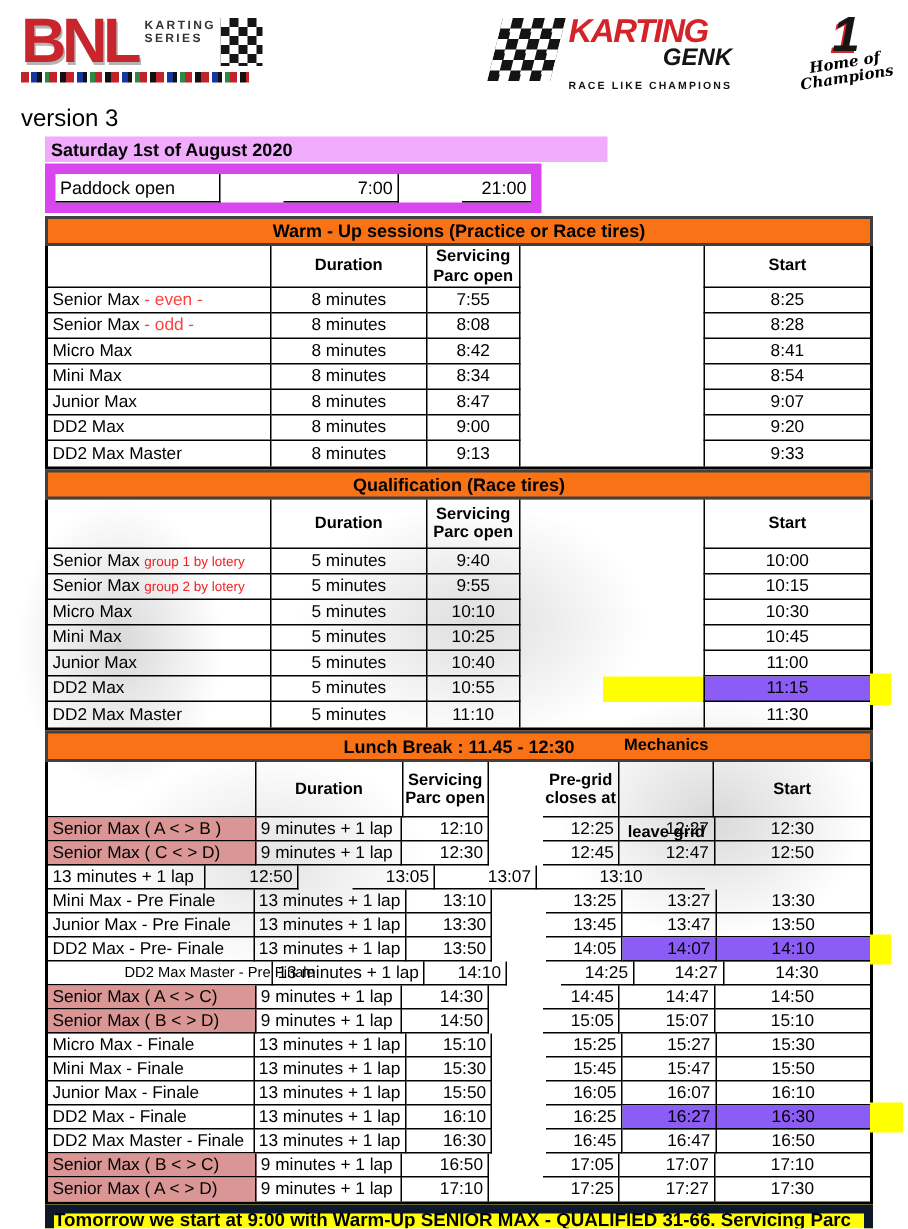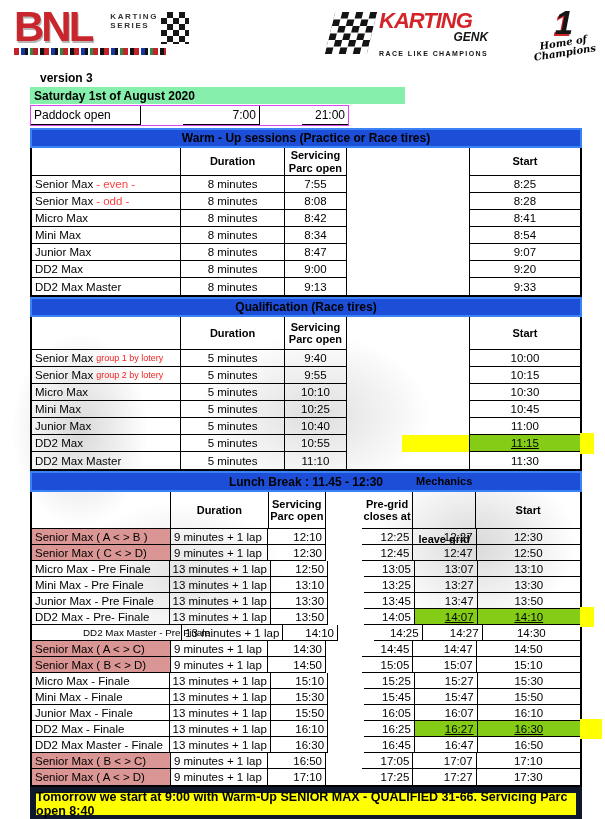--- a/index.html
+++ b/index.html
@@ -9,49 +9,49 @@
   
   .wm{position:absolute;z-index:0;pointer-events:none;}
   .wm1{left:-15px;top:295px;width:190px;height:270px;background:radial-gradient(closest-side,rgba(80,80,80,.22),rgba(80,80,80,0) 72%);}
   .wm2{left:150px;top:300px;width:330px;height:230px;background:radial-gradient(closest-side,rgba(90,90,90,.20),rgba(90,90,90,0) 70%);}
   .wm3{left:330px;top:430px;width:290px;height:230px;background:radial-gradient(closest-side,rgba(80,80,80,.22),rgba(80,80,80,0) 70%);}
   .wm4{left:30px;top:470px;width:300px;height:210px;background:radial-gradient(closest-side,rgba(80,80,80,.16),rgba(80,80,80,0) 70%);}
 
   
   .hdr{position:relative;height:70px;z-index:1;}
   .bnl{position:absolute;left:14px;top:10px;}
-  .bnl-row{display:flex;align-items:flex-start;gap:19px;}
+  .bnl-row{display:flex;align-items:flex-start;gap:5px;}
   .bnl-text{font-size:42px;font-weight:900;color:#c9252c;line-height:.8;letter-spacing:-3px;
             text-shadow:1px 2px 0 rgba(120,120,120,.55);}
   .bnl-side{display:flex;gap:3px;align-items:flex-start;margin-top:2px;}
   .bnl-sub{font-size:8px;font-weight:700;color:#333;letter-spacing:1.6px;line-height:1.15;}
   .checker{width:28px;height:32px;background:repeating-conic-gradient(#161616 0 25%,#fff 0 50%) 0 0/12px 12px;}
   .mosaic{margin-top:4px;height:7px;width:152px;
           background:repeating-linear-gradient(90deg,#c2232a 0 5px,#fff 5px 7px,#1637a0 7px 11px,#111 11px 14px,#fff 14px 16px,#2c8a46 16px 19px,#c2232a 19px 24px,#fff 24px 26px,#111 26px 30px);}
   .genk{position:absolute;left:330px;top:12px;display:flex;gap:7px;align-items:flex-start;}
   .genk-checker{width:42px;height:42px;transform:skewX(-14deg);
           background:repeating-conic-gradient(#141414 0 25%,#fff 0 50%) 0 0/14px 14px;}
   .genk-karting{font-size:22px;font-weight:900;font-style:italic;color:#d5232a;line-height:.85;letter-spacing:-1px;}
-  .genk-genk{font-size:12px;font-weight:900;font-style:italic;color:#141414;text-align:right;line-height:1;}
+  .genk-genk{font-size:16px;font-weight:900;font-style:italic;color:#141414;text-align:right;line-height:1;}
   .genk-tag{margin-top:7px;font-size:7px;font-weight:700;letter-spacing:1.4px;color:#141414;text-align:center;}
   .champ{position:absolute;left:528px;top:8px;width:72px;text-align:center;}
   .champ-one{font-size:33px;font-weight:900;font-style:italic;color:#161616;line-height:.9;
              text-shadow:-1.5px 1.5px 0 #d5232a;}
   .champ-script{font-size:10px;font-style:italic;font-family:"DejaVu Serif",serif;font-weight:700;
                 transform:rotate(-9deg);line-height:.95;}
 
-  .version{margin:1px 0 2px 40px;font-weight:700;font-size:12px;position:relative;z-index:1;}
+  .version{margin:1px 0 2px 14px;font-weight:400;font-size:16px;position:relative;z-index:1;}
 
   
   .tbl{margin-left:30px;width:552px;position:relative;z-index:1;}
-  .date-band{width:371px;height:17px;background:#86efac;font-weight:700;font-size:12px;
+  .date-band{width:371px;height:17px;background:#f0abfc;font-weight:700;font-size:12px;
              display:flex;align-items:center;padding-left:4px;box-sizing:content-box;}
-  .paddock{display:flex;width:317px;border:1px solid #d946ef;height:19px;font-size:12px;margin-top:1px;background:#fff;gap:42px;}
+  .paddock{display:flex;width:317px;border:7px solid #d946ef;height:19px;font-size:12px;margin-top:1px;background:#fff;gap:42px;}
   .gap2{height:2px;}
-  .band{height:16px;background:#1d4ed8;border:2px solid #3b82f6;display:flex;align-items:center;
+  .band{height:16px;background:#f97316;border:2px solid #404040;display:flex;align-items:center;
         justify-content:center;font-weight:700;font-size:12px;}
   .band.lunch{height:17px;}
   .section{border:2px solid #000;border-top:none;background:transparent;}
 
   .hrow{display:flex;font-weight:700;}
   .hrow.m{height:28px;}
   .hrow.q{height:33px;}
   .hrow.p{height:37px;}
   .hc{box-sizing:border-box;border-right:1px solid #000;border-bottom:1px solid #000;
       display:flex;flex-direction:column;align-items:center;justify-content:center;
@@ -68,21 +68,21 @@
   .cell.last{border-right:none;}
   .cA{width:150px;} .cB{width:105px;} .cC{width:62px;} .cD{width:55px;margin-left:36px;} .cE{width:68px;gap:45px;} .cF{width:112px;}
   .csp{width:123px;border:none;padding:0;}
   .bl{border-left:1px solid #000;}
   .l{justify-content:flex-start;} .c{justify-content:center;padding:0 1px;} .r{justify-content:flex-end;}
 
   .pink{background:#d99694;}
   .sfx{color:#ff4040;margin-left:3px;}
   .sfx.q{font-size:9px;color:#f22222;}
   .nsm{font-size:9.8px;margin-left:48px;}
-  .hl{background:#84cc16;text-decoration:underline;}
+  .hl{background:#8b5cf6;}
   .hlsp{background:linear-gradient(90deg,transparent 45%,#ffff00 45%);}
   .hlrow::after{content:"";position:absolute;left:100%;top:-2px;bottom:-2px;width:14px;background:#ffff00;z-index:2;}
   .hlrow.wide::after{width:22px;}
 
   .foot{height:22px;background:#ffff00;border:6px solid #0f172a;display:flex;align-items:center;
         justify-content:center;font-weight:700;font-size:12.5px;}
   .foot+.foot{border-top:none;}
   .it{font-style:italic;margin-left:4px;}
 </style>
 </head>
@@ -351,23 +351,20 @@
             <div class="cell cA l pink">
               <span>Senior Max ( C &lt; &gt; D)</span>
             </div>
             <div class="cell cB l">9 minutes + 1 lap</div>
             <div class="cell cC r">12:30</div>
             <div class="cell cD r">12:45</div>
             <div class="cell cE r">12:47</div>
             <div class="cell cF c last">12:50</div>
           </div>
           <div class="row">
-            <div class="cell cA l">
-              <span>Micro Max - Pre Finale</span>
-            </div>
             <div class="cell cB l">13 minutes + 1 lap</div>
             <div class="cell cC r">12:50</div>
             <div class="cell cD r">13:05</div>
             <div class="cell cE r">13:07</div>
             <div class="cell cF c last">13:10</div>
           </div>
           <div class="row">
             <div class="cell cA l">
               <span>Mini Max - Pre Finale</span>
             </div>

